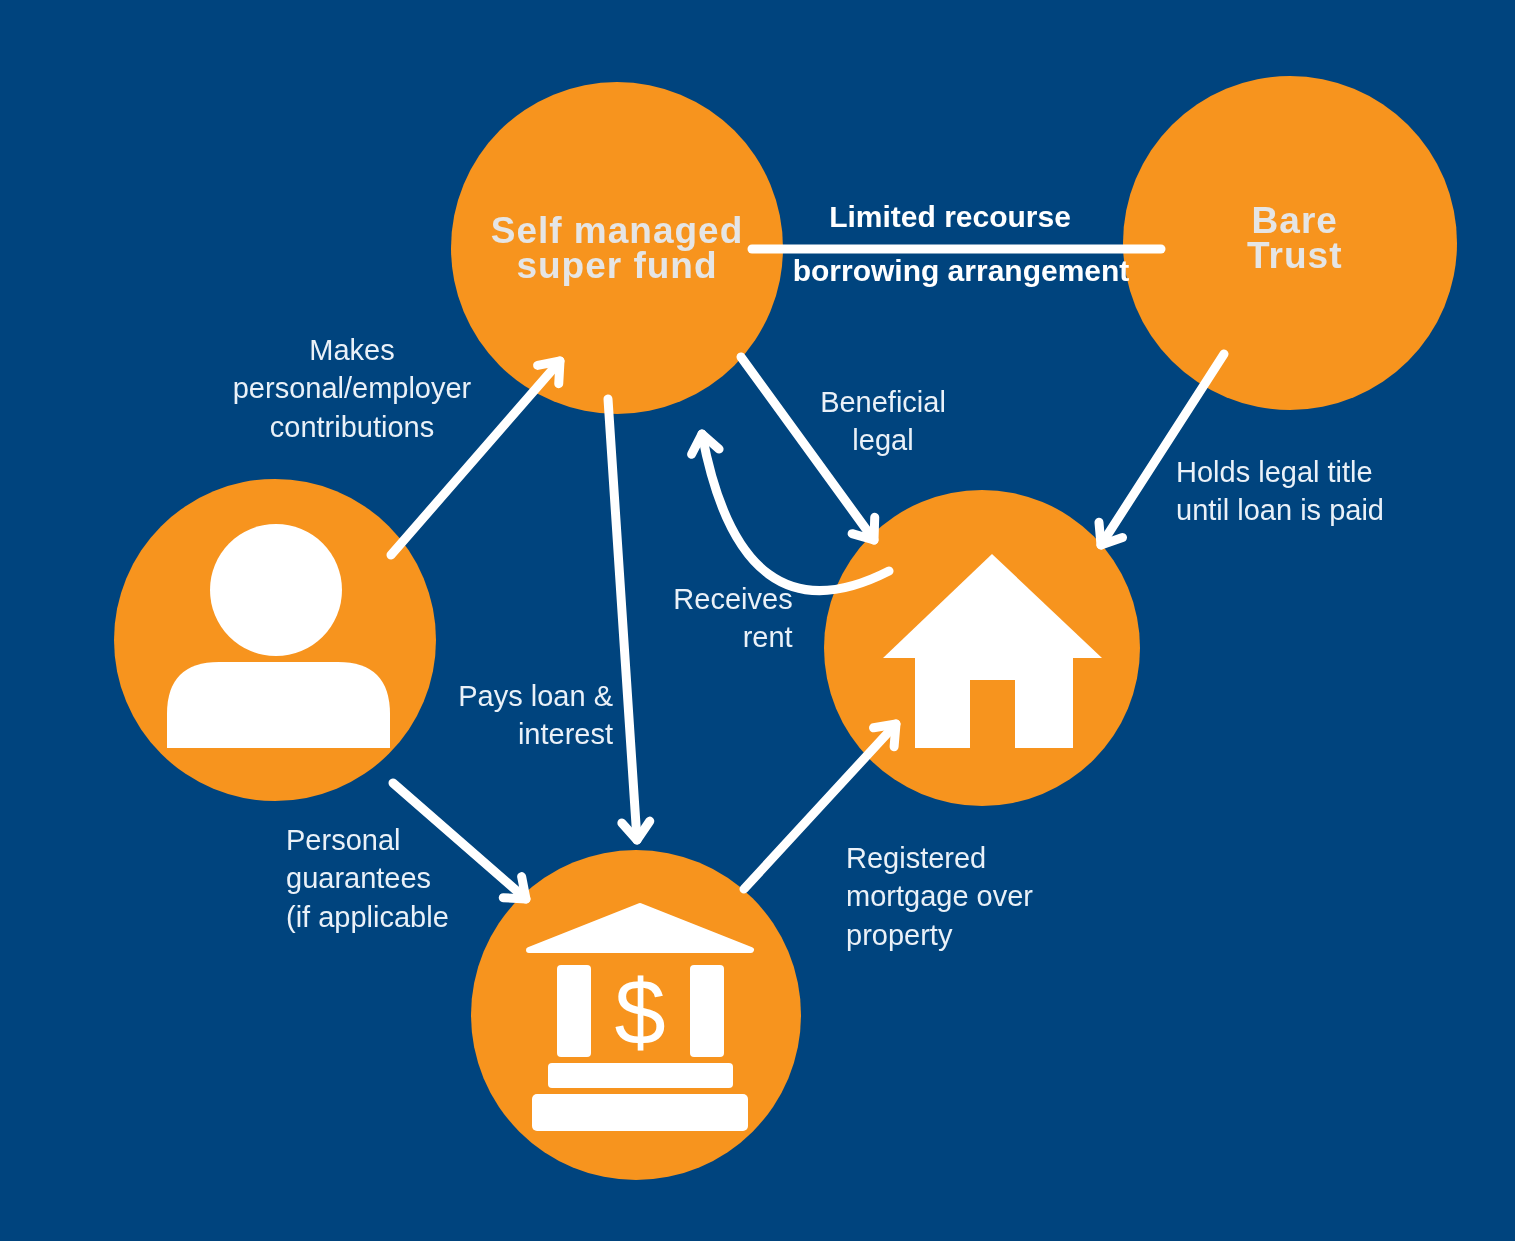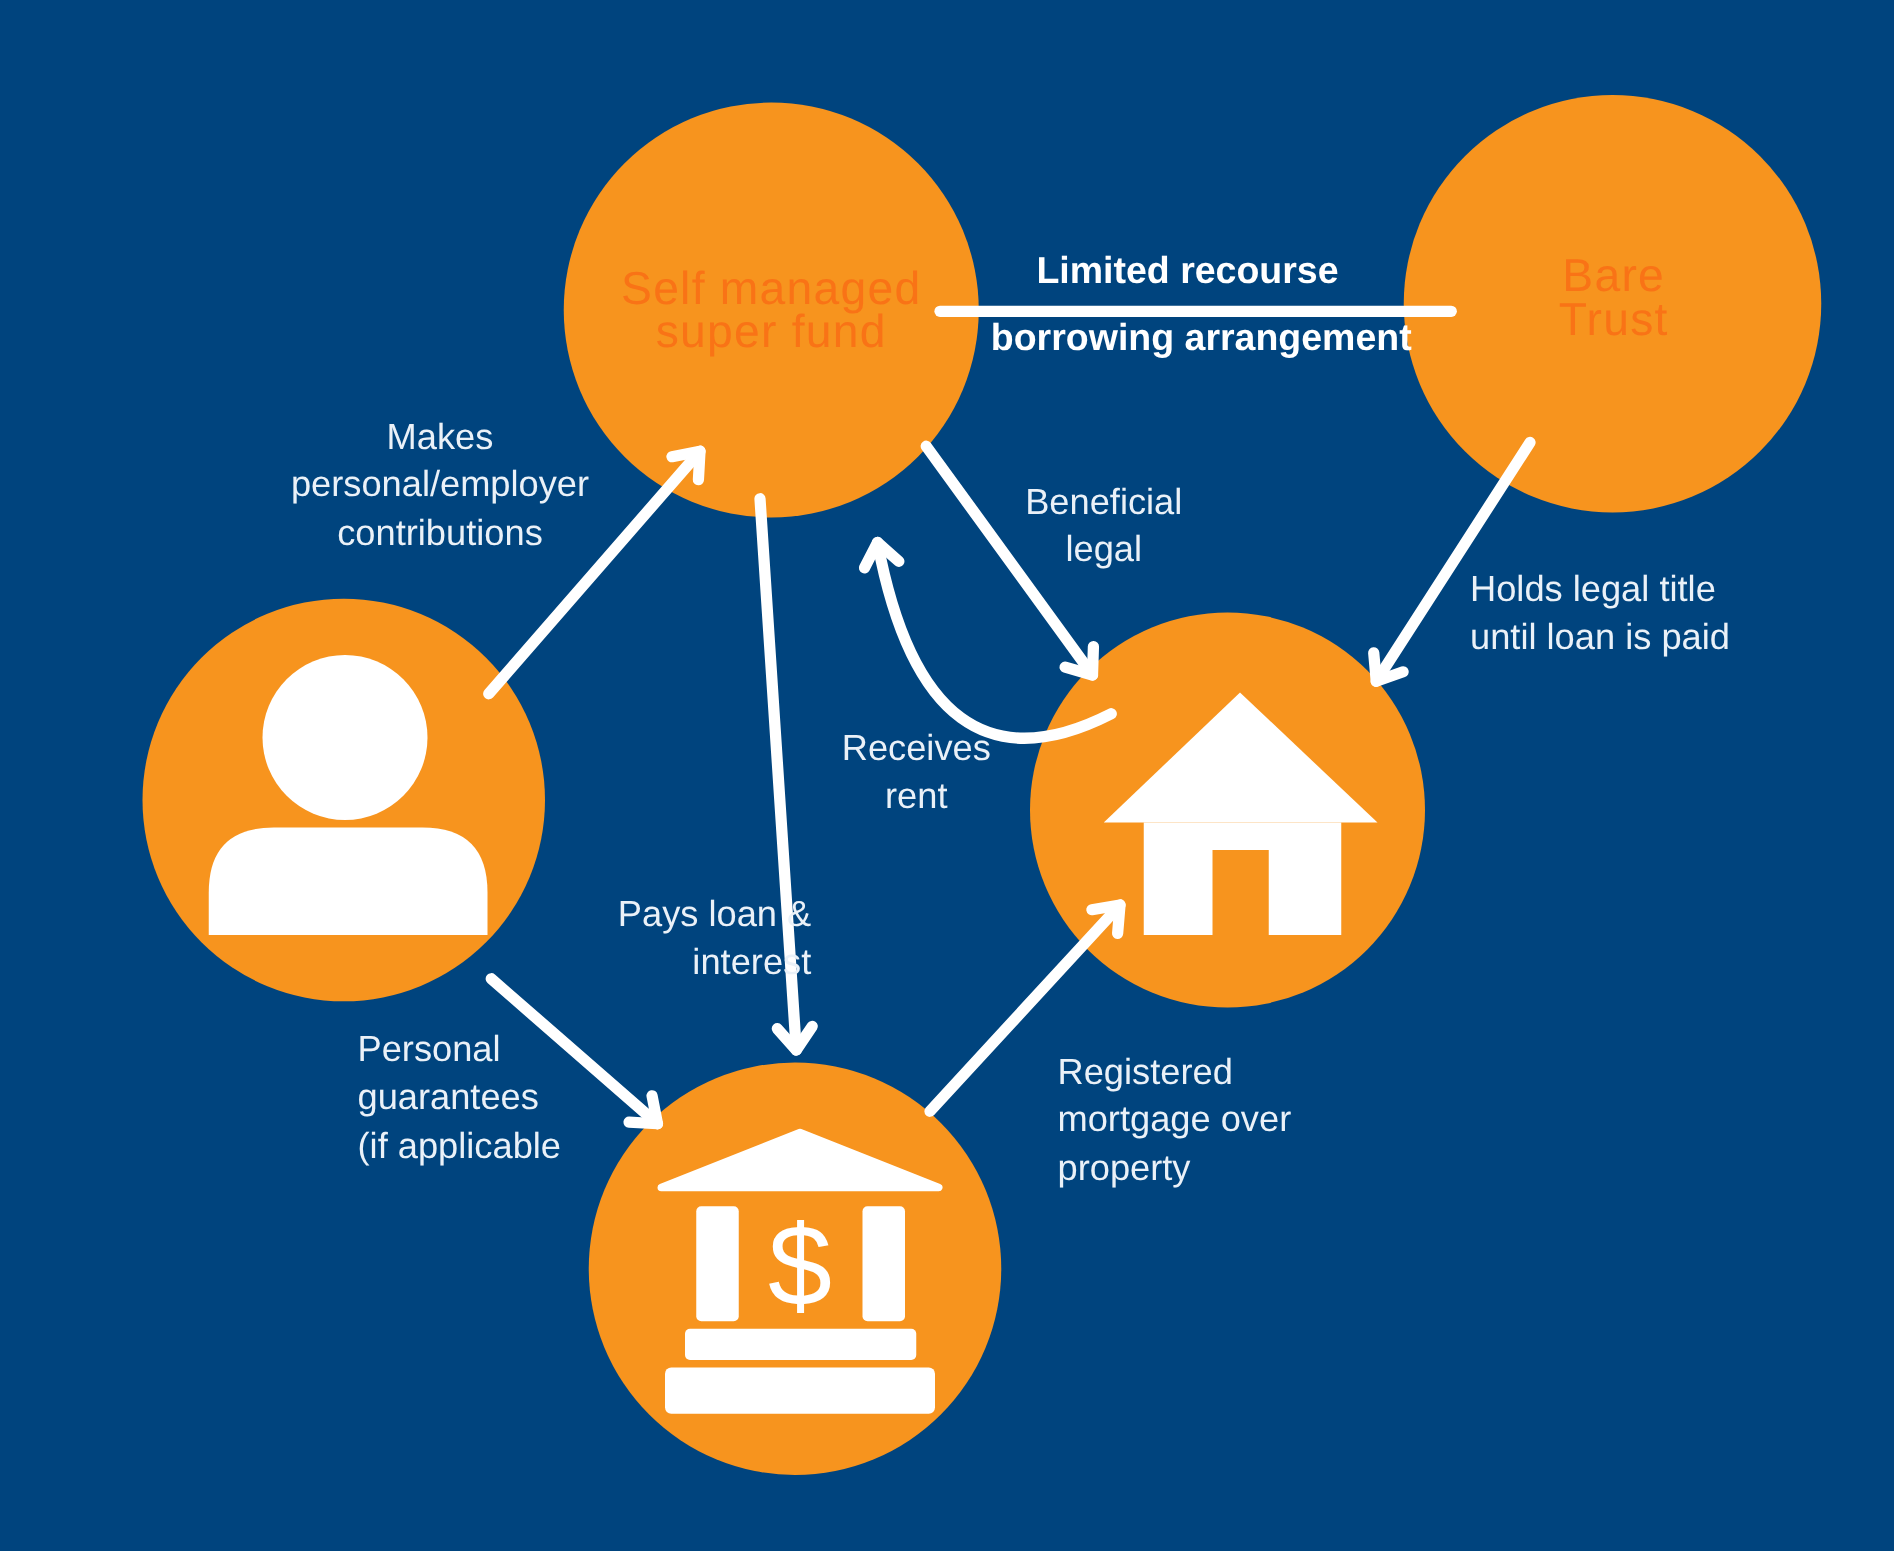--- a/index.html
+++ b/index.html
@@ -27,22 +27,22 @@
     position: absolute;
     color: var(--label, #EAF1F8);
     font-size: 29px;
     line-height: 1.32;
     white-space: pre-line;
   }
   .label.center { transform: translateX(-50%); text-align: center; }
   .label.rightalign { transform: translateX(-100%); text-align: right; }
   .node-label {
     position: absolute;
-    color: #f97316;
-    font-weight: normal;
+    color: #e5e5e5;
+    font-weight: bold;
     font-size: 37px;
     line-height: 0.95;
     letter-spacing: 1px;
     white-space: pre-line;
   }
   .lrba {
     position: absolute;
     transform: translateX(-50%);
     color: #ffffff;
     font-weight: bold;
@@ -50,22 +50,22 @@
     white-space: pre-line;
     text-align: center;
   }
   #label-smsf { left: 617px; top: 248px; transform: translate(-50%,-50%); text-align: center; }
   #label-bare { left: 1247px; top: 238px; transform: translateY(-50%); text-align: center; }
   #label-lrba-top    { left: 950px; top: 200px; }
   #label-lrba-bottom { left: 961px; top: 254px; text-align: right; }
   #label-contributions { left: 352px;  top: 331px; }
   #label-beneficial    { left: 883px;  top: 383px; }
   #label-holds         { left: 1176px; top: 453px; }
-  #label-receives      { left: 733px;  top: 580px; }
-  #label-pays          { left: 649px;  top: 677px; margin-top: 36px; }
+  #label-receives      { left: 733px;  top: 580px; text-align: right; }
+  #label-pays          { left: 613px;  top: 677px; }
   #label-guarantees    { left: 286px;  top: 821px; }
   #label-mortgage      { left: 846px;  top: 839px; }
   .bank-symbol {
     font-family: "Liberation Sans", sans-serif;
     font-size: 92px;
     font-weight: 400;
     fill: #FFFFFF;
   }
 </style>
 </head>

